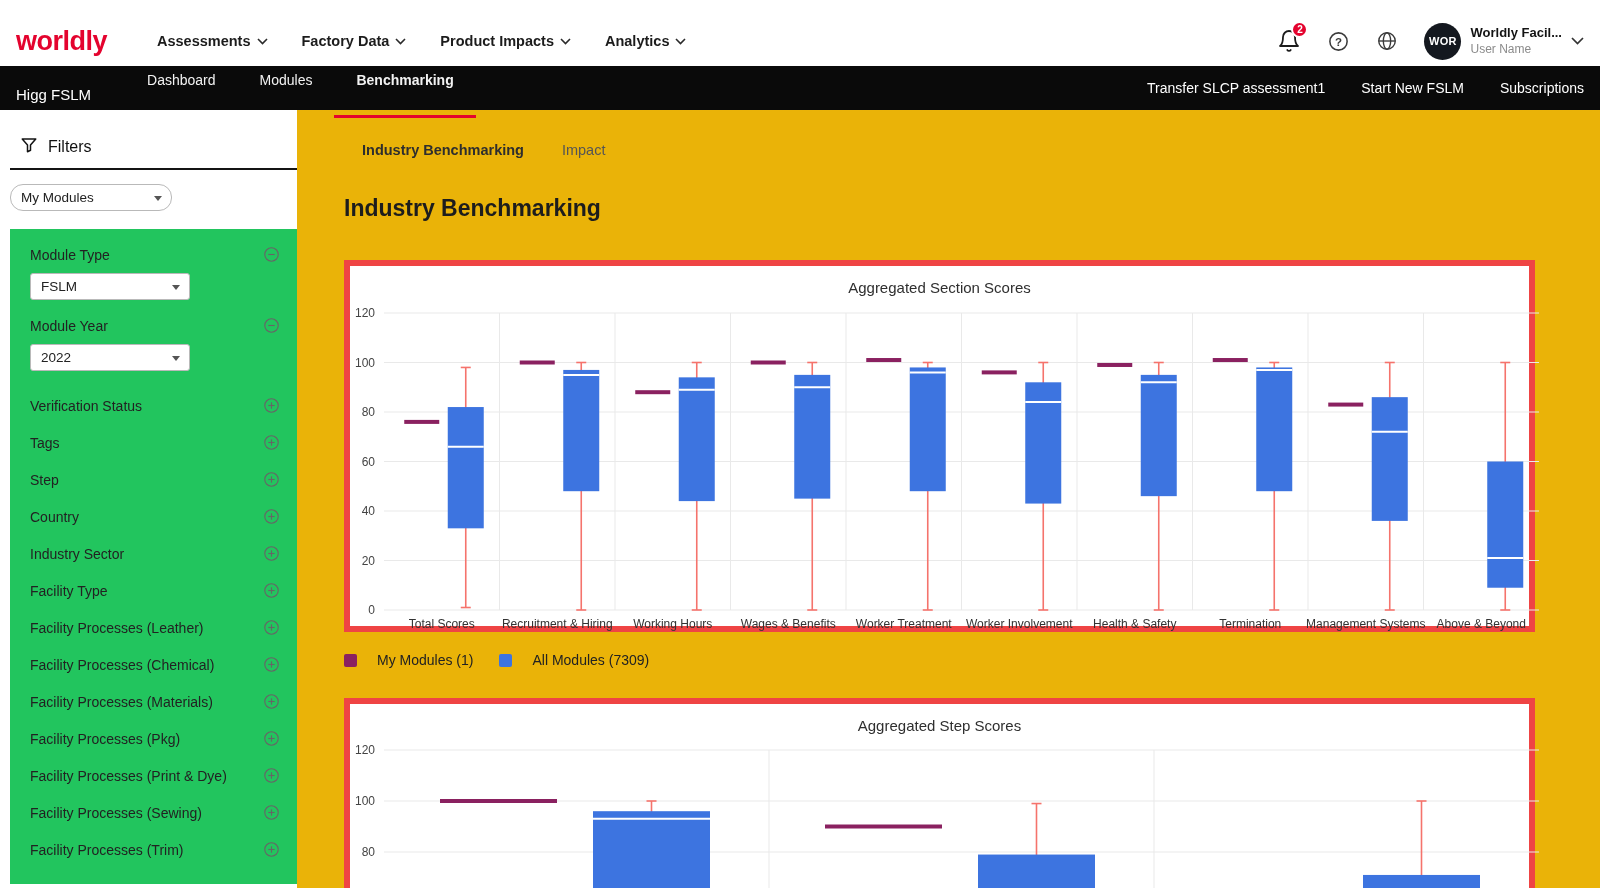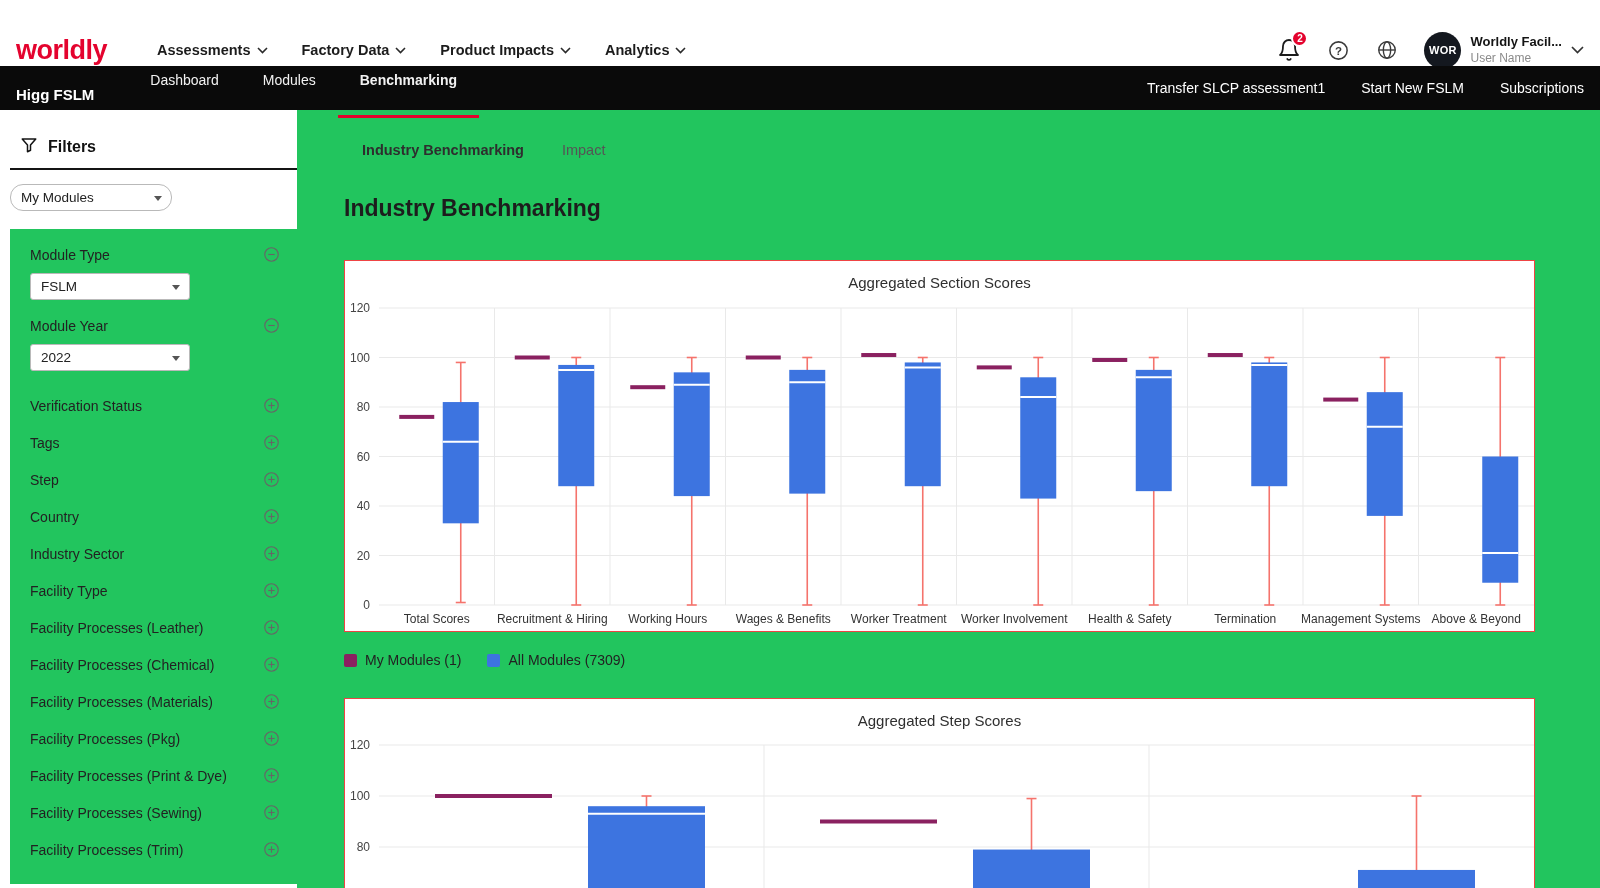--- a/index.html
+++ b/index.html
@@ -1,79 +1,79 @@
 <!DOCTYPE html>
 <html><head>
 <meta charset="utf-8">
 <style>
   * { margin:0; padding:0; box-sizing:border-box; }
   html,body { width:1600px; height:888px; overflow:hidden; background:#fff;
     font-family:"Liberation Sans", sans-serif; color:#1f1f1f; }
 
   
-  .topbar { position:absolute; top:17px; left:0; right:0; height:66px; background:#fff;
+  .topbar { position:absolute; top:8px; left:0; right:0; height:66px; background:#fff;
     display:flex; align-items:center; padding:0 16px; z-index:5; }
   .logo { font-size:27px; font-weight:800; color:#e4032e; letter-spacing:-0.5px; margin-right:50px; cursor:pointer; }
   .topnav { display:flex; gap:34px; align-items:flex-start; }
   .topnav-item { display:flex; align-items:center; gap:6px; font-size:14.5px; font-weight:600; color:#1c1c1c; cursor:pointer; }
   .chev { display:inline-flex; }
   .top-right { margin-left:auto; display:flex; align-items:center; gap:26px; }
   .icon-btn { position:relative; display:inline-flex; cursor:pointer; }
   .badge { position:absolute; top:-8px; right:-7px; min-width:17px; height:17px; border-radius:9px;
     background:#e4032e; color:#fff; font-size:10px; font-weight:700; display:flex; align-items:center;
     justify-content:center; border:2px solid #fff; padding:0 3px; }
   .user-menu { display:flex; align-items:center; gap:9px; cursor:pointer; }
   .avatar { width:37px; height:37px; border-radius:50%; background:#14181f; color:#fff; font-size:11px;
     font-weight:700; display:flex; align-items:center; justify-content:center; letter-spacing:0.3px; }
   .user-org { font-size:13px; font-weight:700; color:#141414; line-height:1.25; }
   .user-name { font-size:12px; color:#8b8b8b; line-height:1.25; }
 
   
   .appbar { position:absolute; top:66px; left:0; right:0; height:44px; background:#0a0a0a; color:#fff;
     display:flex; align-items:center; padding:0 16px; z-index:5; }
-  .appbar-title { font-size:15px; font-weight:700; margin-right:34px; white-space:nowrap;margin-top:13px; }
+  .appbar-title { font-size:15px; font-weight:400; margin-right:34px; white-space:nowrap;margin-top:13px; }
   .appbar-tabs { display:flex; height:60px; }
   .appbar-tab { position:relative; padding:0 22px; line-height:44px; font-size:14px; color:#f2f2f2; cursor:pointer; white-space:nowrap; }
   .appbar-tab.active { font-weight:700; }
   .appbar-tab.active::after { content:""; position:absolute; left:0; right:0; bottom:0; height:3px; background:#e4032e; }
   .appbar-links { margin-left:auto; display:flex; gap:36px; }
   .appbar-link { font-size:14px; color:#fff; cursor:pointer; white-space:nowrap; }
 
   
   .sidebar { position:absolute; top:110px; left:0; width:297px; bottom:0; background:#fff; }
-  .filters-row { margin:26px 0 0 20px; display:flex; align-items:center; gap:10px; font-size:16px; font-weight:700; color:#111; }
+  .filters-row { margin:26px 0 0 20px; display:flex; align-items:center; gap:10px; font-size:16px; font-weight:400; color:#111; }
   .filters-underline { margin:10px 0 0 10px; width:287px; border-bottom:2px solid #141414; }
   .ui-select { position:relative; background:#fff; border:1px solid #b9b9b9; border-radius:3px; height:27px;
     display:flex; align-items:center; padding:0 24px 0 10px; font-size:13.5px; color:#222; cursor:pointer; white-space:nowrap; }
   .ui-select::after { content:""; position:absolute; right:9px; top:11px; width:0; height:0;
     border-left:4px solid transparent; border-right:4px solid transparent; border-top:5px solid #555; }
   .scope-select { margin:14px 0 0 10px; width:162px;border-radius:13px; }
   .filter-panel { margin:18px 0 0 10px; width:287px; background:#22c55e; padding:16px 16px 16px 20px; }
   .fgroup { margin-bottom:16px; }
   .fgroup-head { display:flex; align-items:center; justify-content:space-between; }
   .fgroup-label { font-size:14px; color:#222; }
   .fgroup-select { margin-top:9px; width:160px; }
   .frow { display:flex; align-items:center; justify-content:space-between; padding:9px 0; cursor:pointer; }
   .frow .fgroup-label { cursor:pointer; }
   .circle-icon { display:inline-flex; cursor:pointer; }
 
   
-  .main { position:absolute; top:110px; left:297px; right:0; bottom:0; background:#22c55e; overflow:hidden; }
+  .main { position:absolute; top:110px; left:297px; right:0; bottom:0; background:#eab308; overflow:hidden; }
   .main-tabs { margin:32px 0 0 65px; display:flex; gap:38px; height:20px; }
   .main-tab { font-size:14.5px; color:#555; cursor:pointer; }
   .main-tab.active { color:#2e2e2e; font-weight:600; }
   .page-title { margin:33px 0 0 47px; font-size:23px; font-weight:600; color:#1d1d1d; height:30px; }
-  .chart-card { position:relative; margin:35px 65px 0 47px; height:372px; border:1px solid #ef4444; background:#fff; }
+  .chart-card { position:relative; margin:35px 65px 0 47px; height:372px; border:6px solid #ef4444; background:#fff; }
   .chart-card.second { margin-top:29px; height:380px; }
   .chart-title { position:absolute; top:13px; left:0; width:100%; text-align:center; font-size:15px; color:#2f2f2f; }
   .chart-svg { position:absolute; top:0; left:0; }
   svg text.tick { font-family:"Liberation Sans", sans-serif; font-size:12px; fill:#444; }
   svg text.cat { font-family:"Liberation Sans", sans-serif; font-size:12px; fill:#333; }
   .legend { margin:19px 0 0 47px; display:flex; gap:26px; align-items:center; height:18px; }
-  .legend-item { display:flex; align-items:center; gap:8px; font-size:14px; color:#222; }
+  .legend-item { display:flex; align-items:center; gap:20px; font-size:14px; color:#222; }
   .swatch { width:13px; height:13px; border-radius:2px; display:inline-block; }
 </style>
 </head>
 <body>
 
 <header class="topbar">
   <div class="logo">worldly</div>
 
   <nav class="topnav">
 

